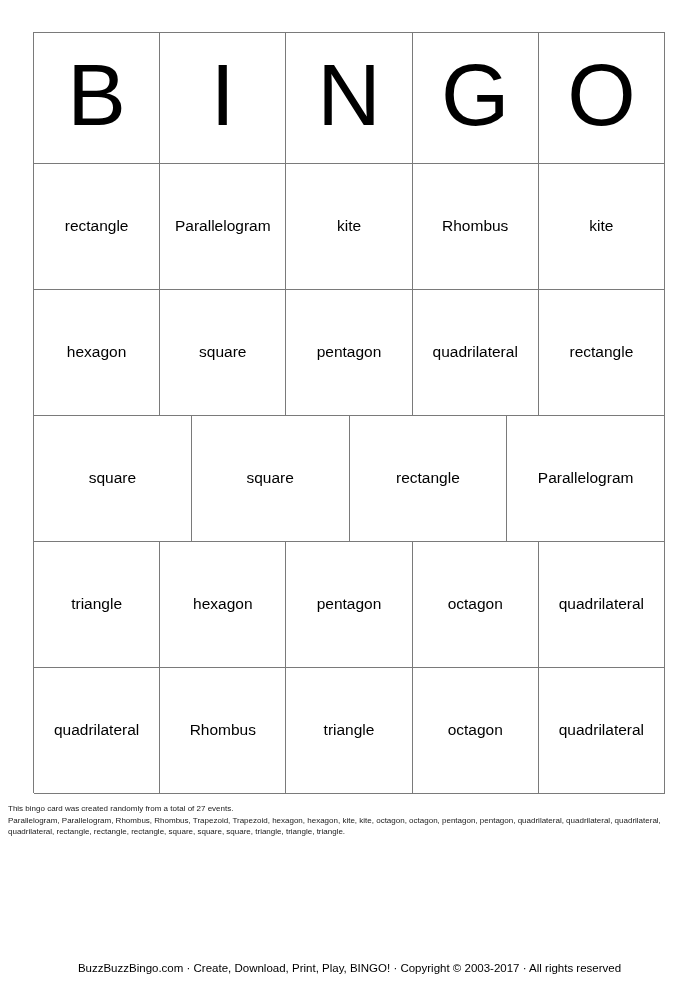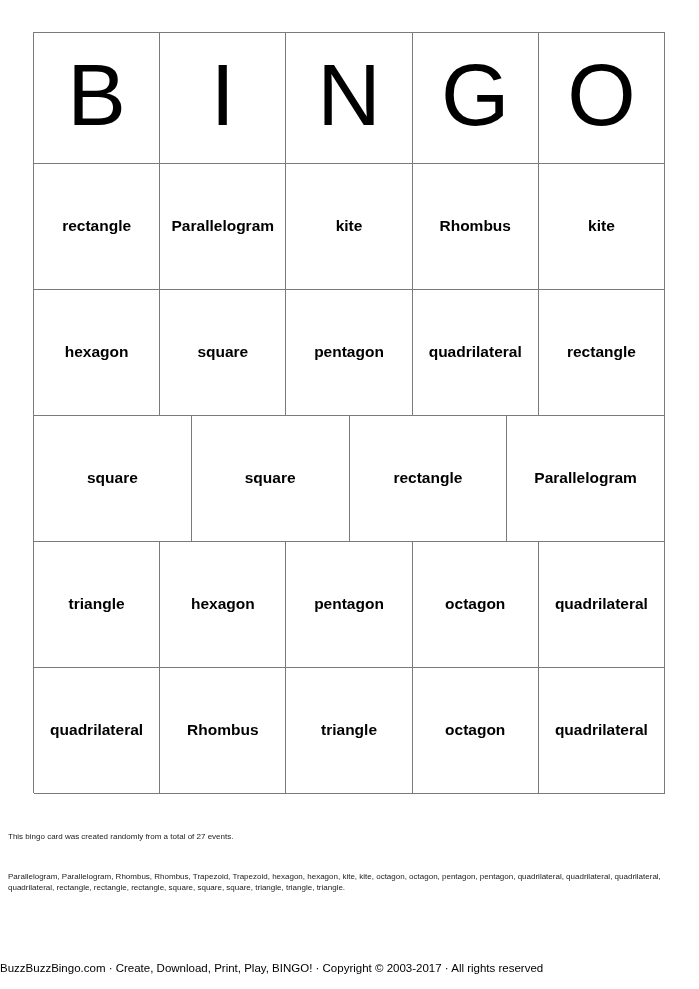--- a/index.html
+++ b/index.html
@@ -55,43 +55,44 @@
     font-size: 88px;
     line-height: 1;
     font-weight: 400;
     letter-spacing: 0;
     padding-bottom: 6px;
   }
 
   .value-cell {
     font-size: 15.5px;
     line-height: 1.2;
-    font-weight: 700;
+    font-weight: 400;
     padding: 0 2px;
   }
 
   
   #fine-print {
     position: absolute;
     left: 8px;
     top: 803px;
     width: 684px;
     font-size: 8px;
     line-height: 11.5px;
     color: #1a1a1a;
     font-family: "Liberation Sans", sans-serif;
   }
-  #fine-print .fp-line { white-space: normal; margin-top: 28px; }
+  #fine-print .fp-line { white-space: normal; }
 
   
   #footer {
     position: absolute;
     left: 0;
     top: 962px;
     width: 699px;
+    text-align: center;
     font-size: 11.5px;
     color: #000000;
     font-family: "Liberation Sans", sans-serif;
   }
 </style>
 </head>
 <body>
 
 <div id="bingo-card">
 

